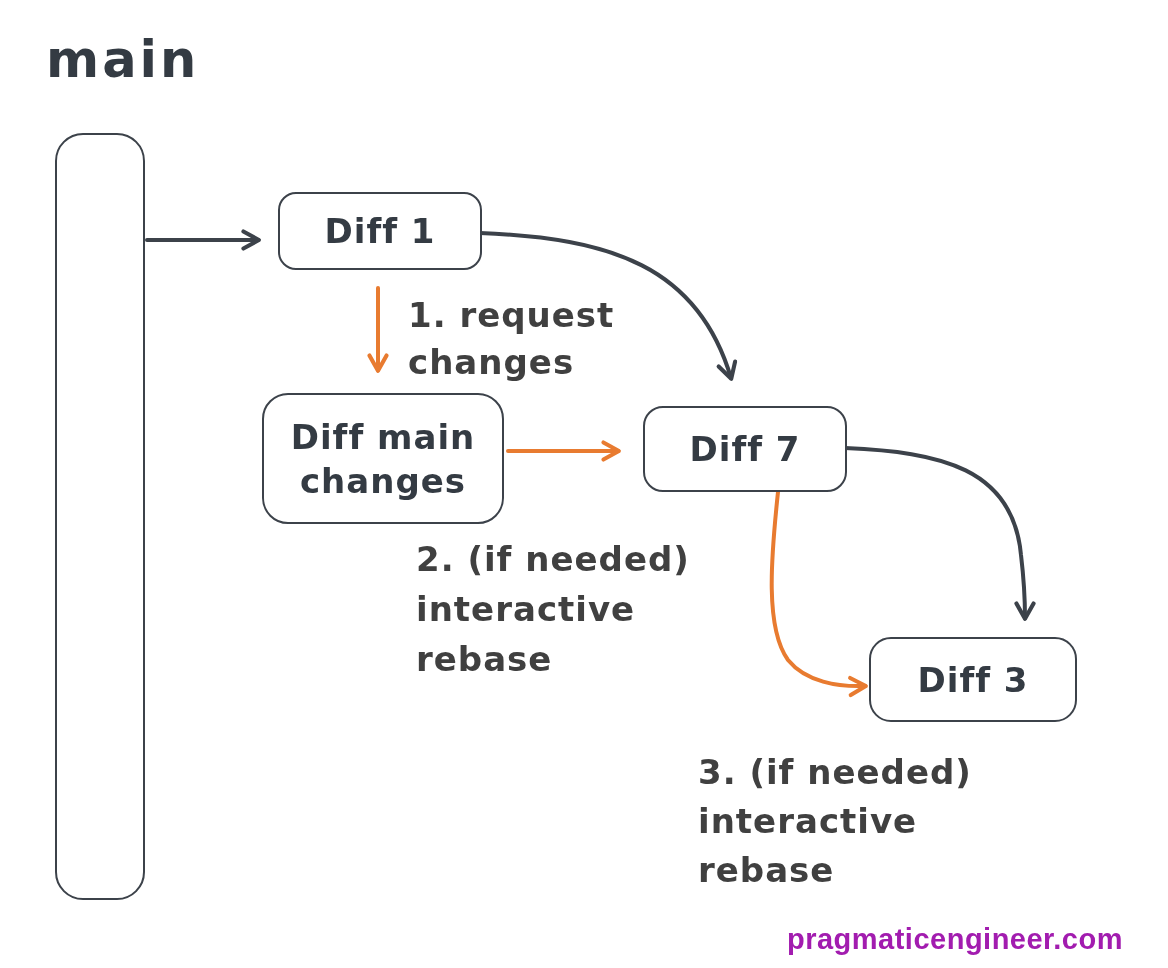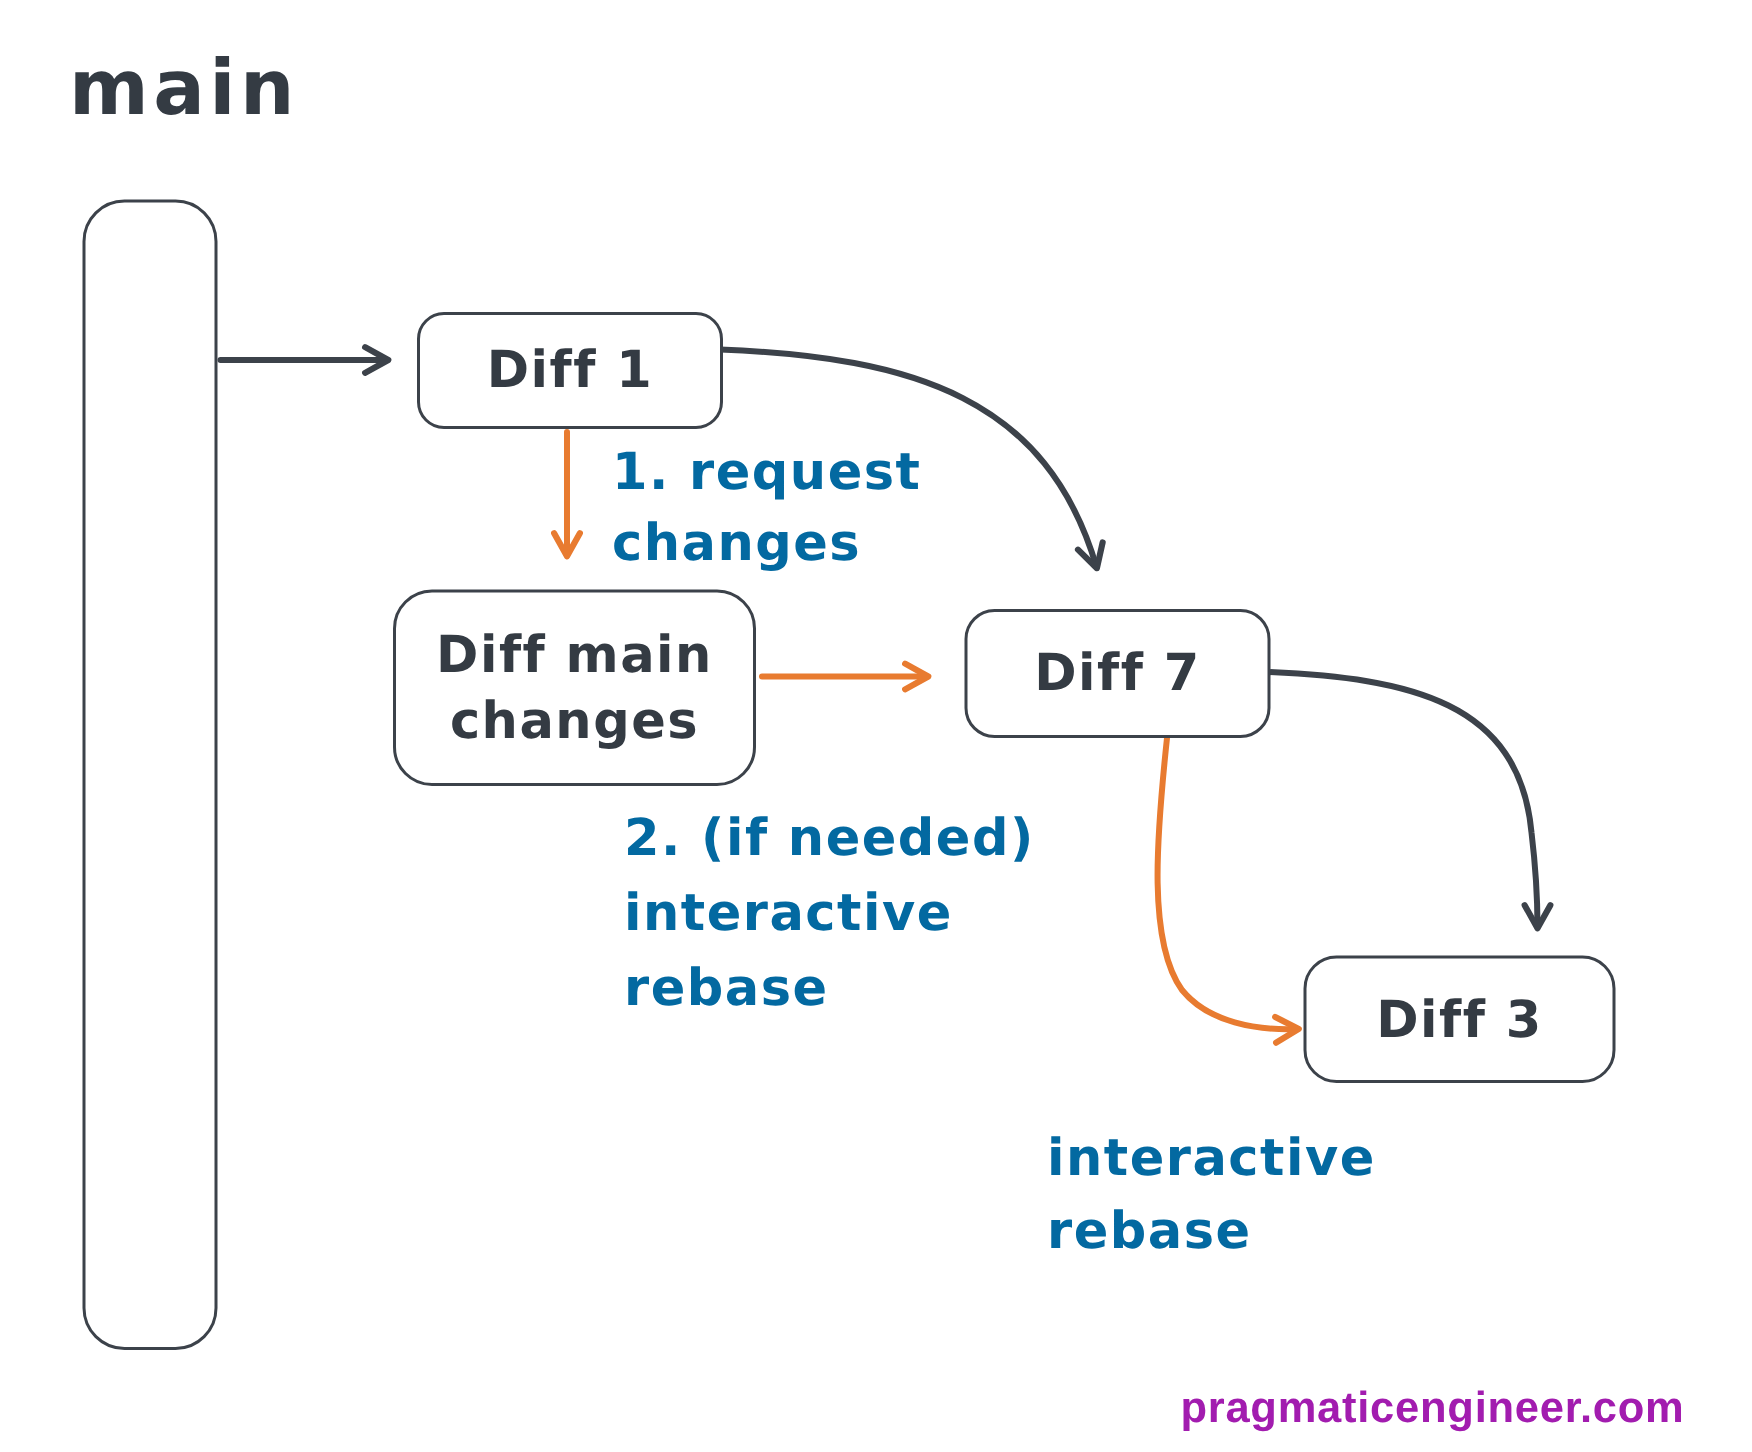--- a/index.html
+++ b/index.html
@@ -51,21 +51,21 @@
     border: 2.5px solid #3c424a;
     background: #ffffff;
     color: #343b43;
     font-size: 34px;
     font-weight: 600;
     letter-spacing: 1px;
     line-height: 44px;
     text-align: center;
   }
   .node-diff1 {
-    left: 278px; top: 208px;
+    left: 278px; top: 192px;
     width: 200px; height: 74px;
     border-radius: 18px;
     justify-content: center;
   }
   .node-diffwc {
     left: 262px; top: 393px;
     width: 238px; height: 127px;
     border-radius: 26px;
   }
   .node-diff2 {
@@ -73,21 +73,21 @@
     width: 200px; height: 82px;
     border-radius: 20px;
   }
   .node-diff3 {
     left: 869px; top: 637px;
     width: 204px; height: 81px;
     border-radius: 22px;
   }
   .annotation {
     position: absolute;
-    color: #0369a1;
+    color: #404040;
     font-size: 34px;
     font-weight: 600;
     letter-spacing: 1px;
   }
   .annotation-1 { left: 408px; top: 292px; line-height: 47px; }
   .annotation-2 { left: 416px; top: 534px; line-height: 50px; }
   .annotation-3 { left: 698px; top: 748px; line-height: 49px; }
   .footer {
     position: absolute;
     right: 45px;
@@ -153,19 +153,20 @@
     <div>changes</div>
   </div>
 
   <div class="annotation annotation-2">
     <div>2. (if needed)</div>
     <div>interactive</div>
     <div>rebase</div>
   </div>
 
   <div class="annotation annotation-3">
+    <div>3. (if needed)</div>
     <div>interactive</div>
     <div>rebase</div>
   </div>
 
   <div class="footer">pragmaticengineer.com</div>
 
 </div>
 
 </body></html>

